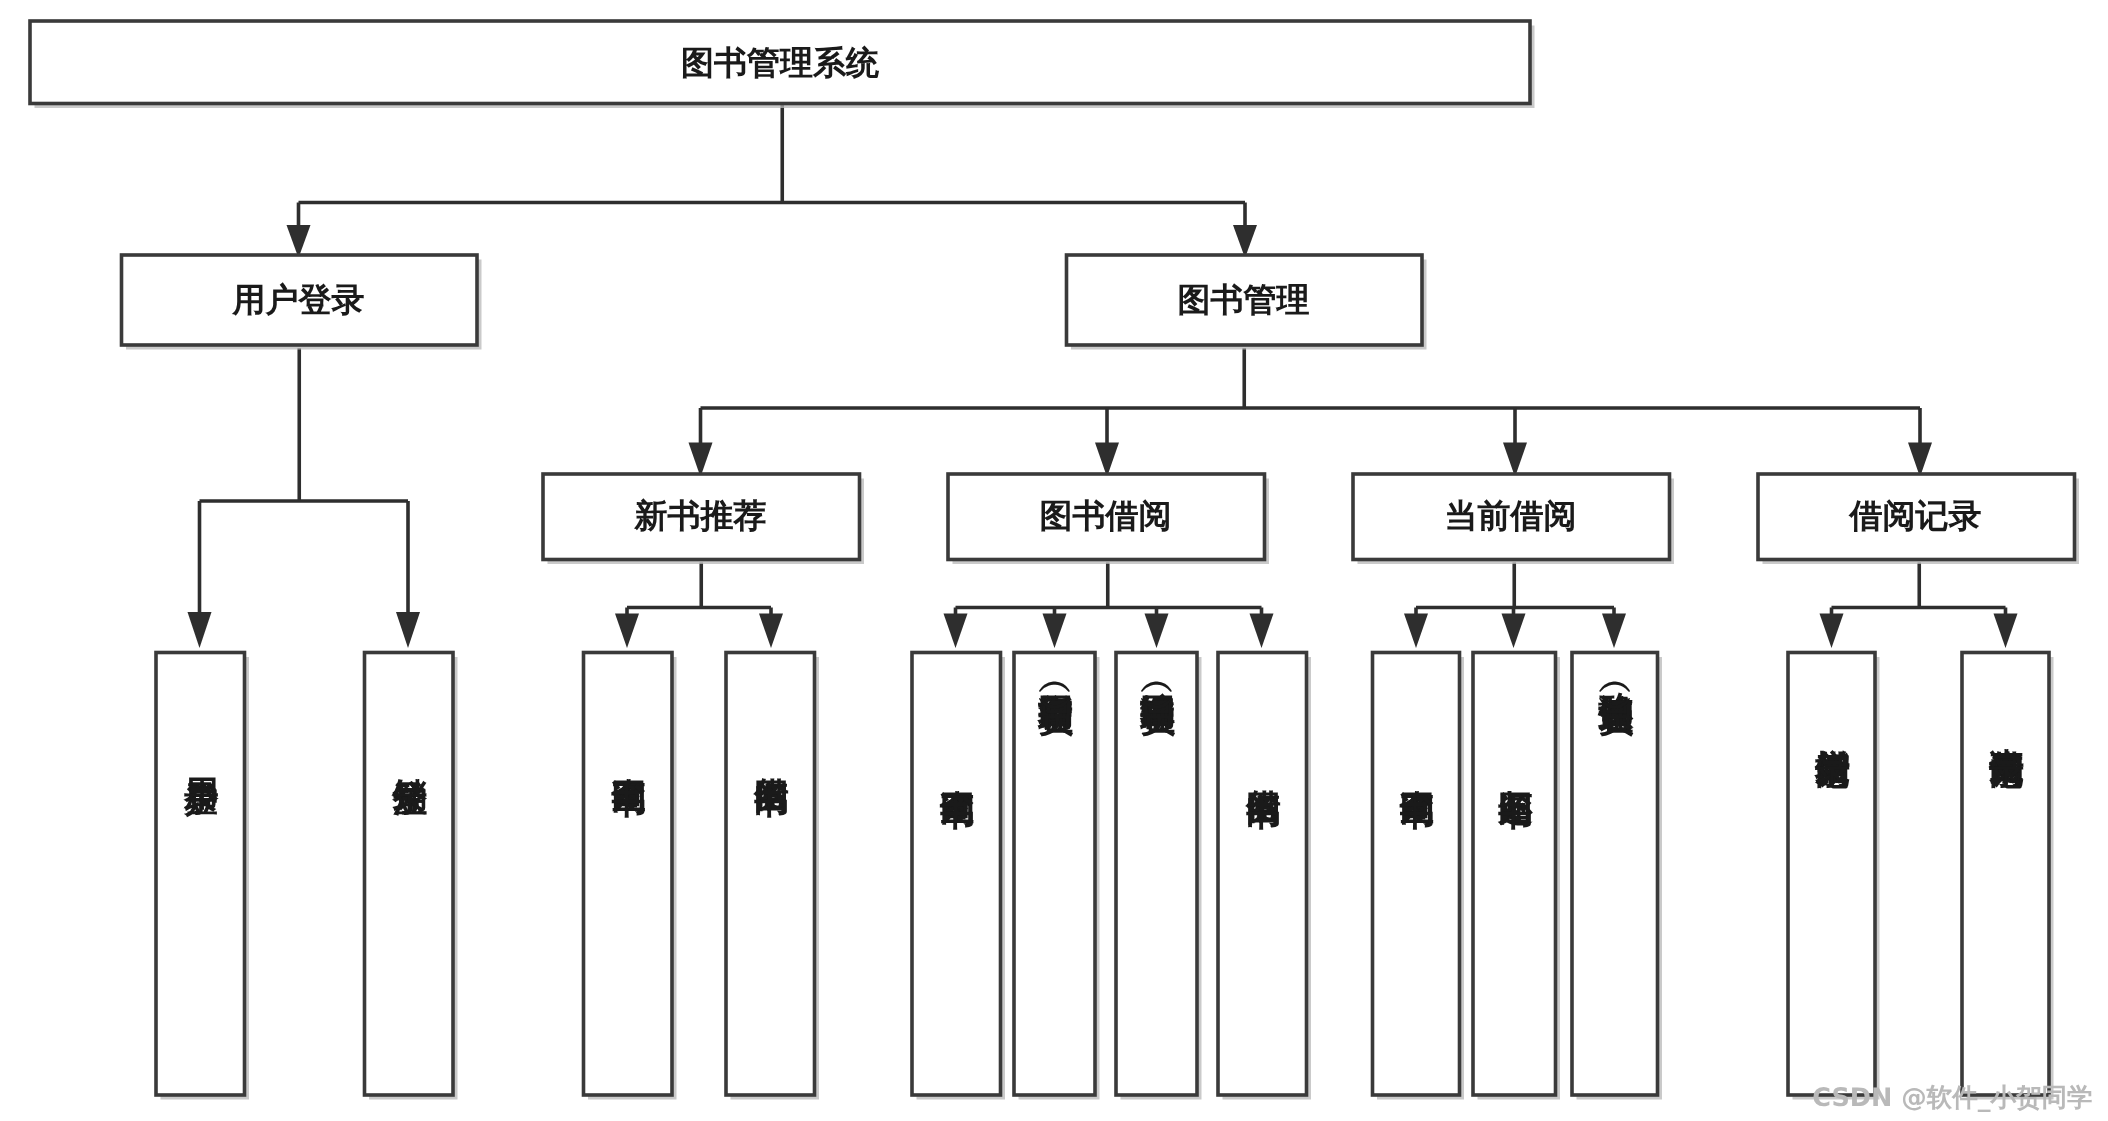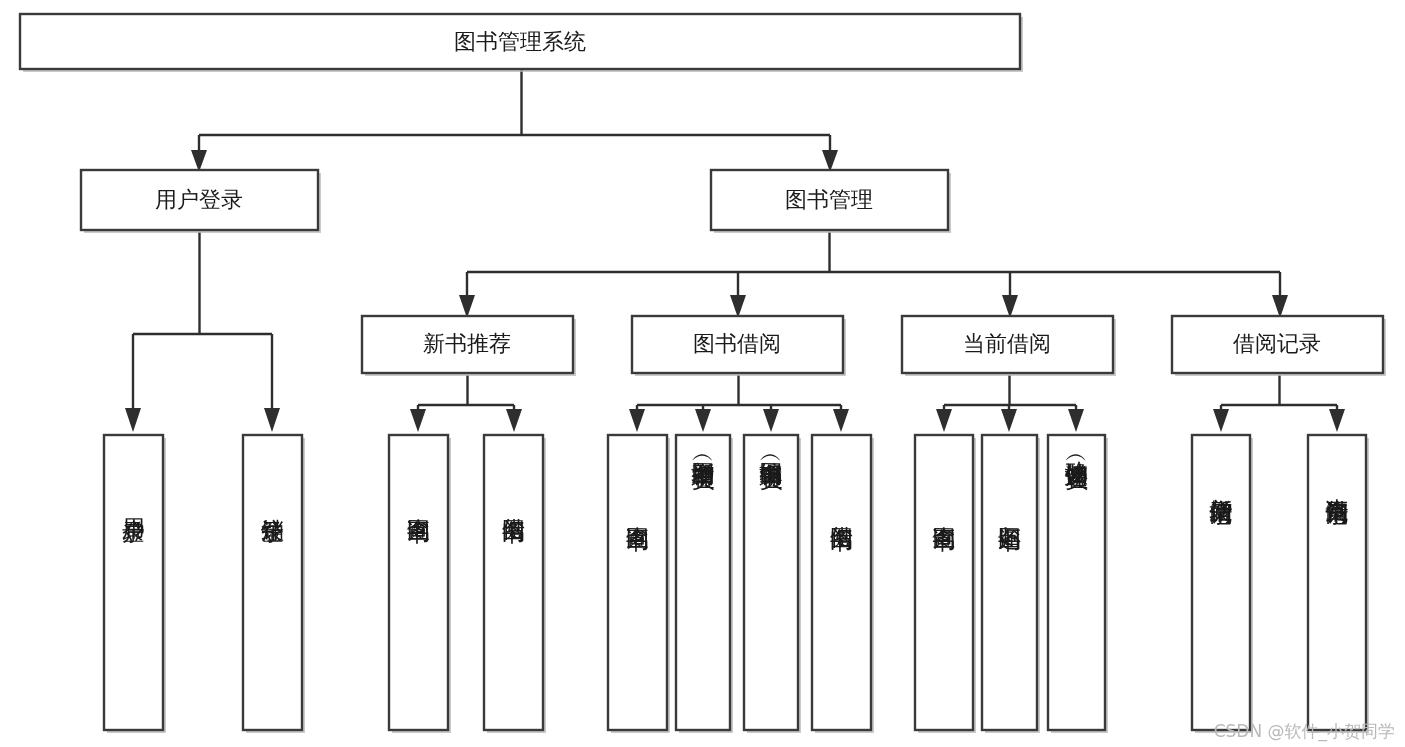--- a/index.html
+++ b/index.html
@@ -11,20 +11,21 @@
     width: 1405px;
     height: 747px;
     font-family: "DejaVu Sans", "Liberation Sans", sans-serif;
     overflow: hidden;
   }
   #diagram-root {
     position: relative;
     width: 1405px;
     height: 747px;
     background: #ffffff;
+    font-weight: bold;
   }
   svg.diagram-canvas {
     position: absolute;
     left: 0;
     top: 0;
     width: 1405px;
     height: 747px;
   }
   .node-box {
     fill: #ffffff;

